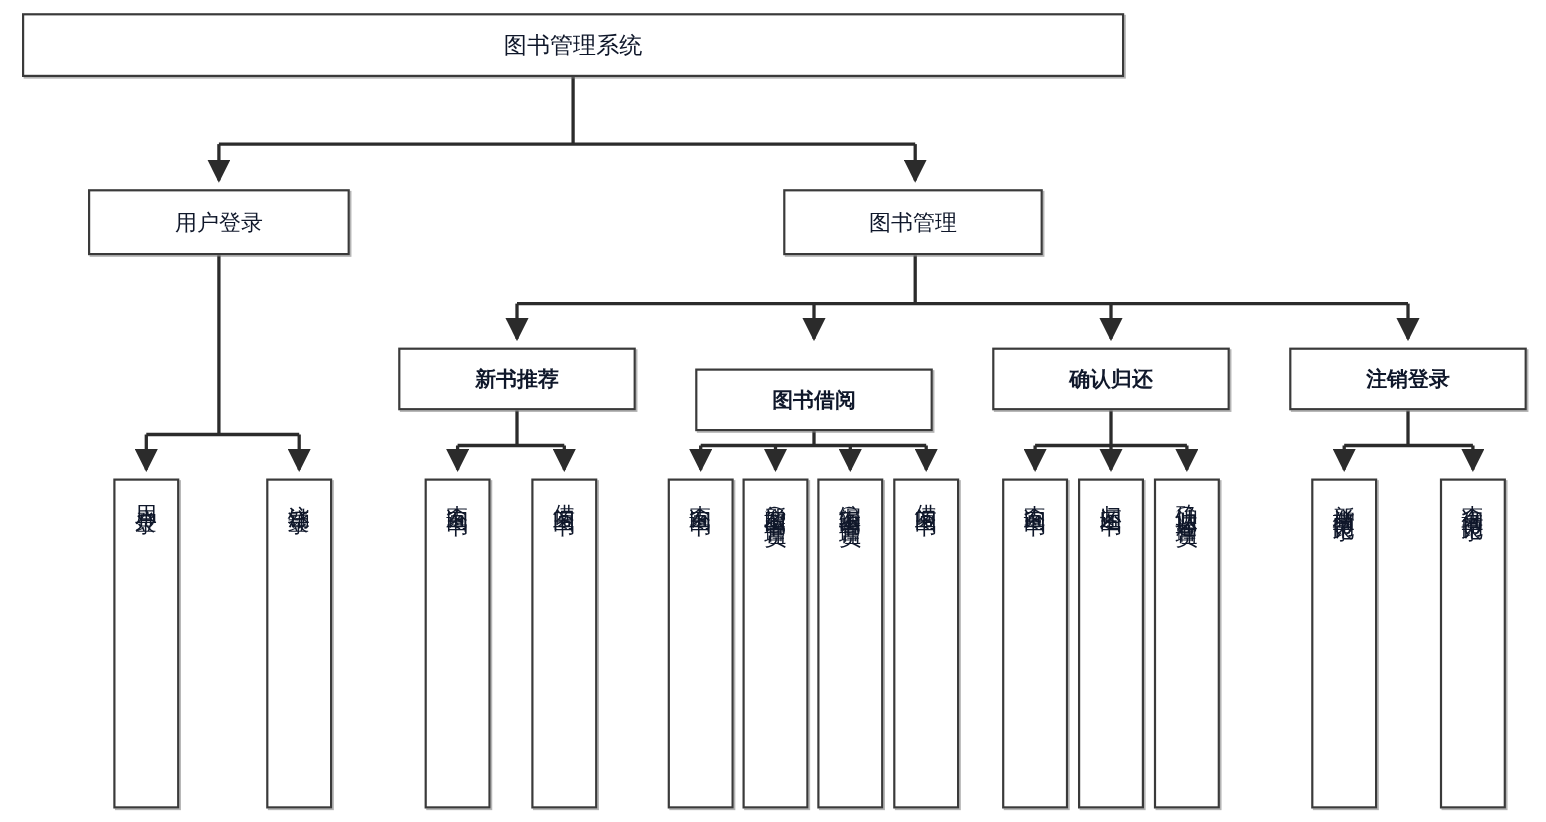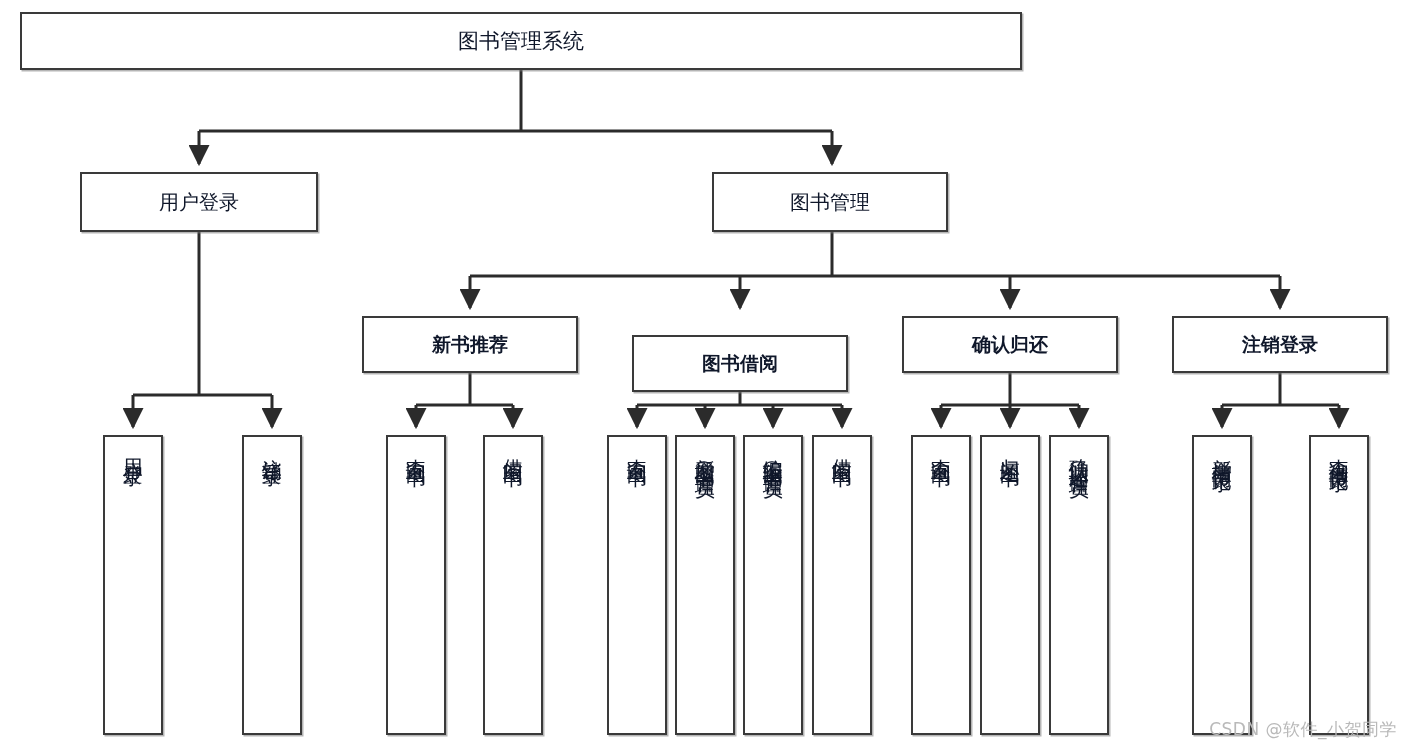--- a/index.html
+++ b/index.html
@@ -171,15 +171,14 @@
     <span class="vtext">确认归还（管理员）</span>
   </div>
 
   <div class="node leaf" style="left:1192px;top:435px;width:60px;height:300px;">
     <span class="vtext">新增借阅记录</span>
   </div>
   <div class="node leaf" style="left:1309px;top:435px;width:60px;height:300px;">
     <span class="vtext">查询借阅记录</span>
   </div>
 
-  <div class="watermark">CSDN @软件_小贺同学</div>
 
 </div>
 
 </body></html>

